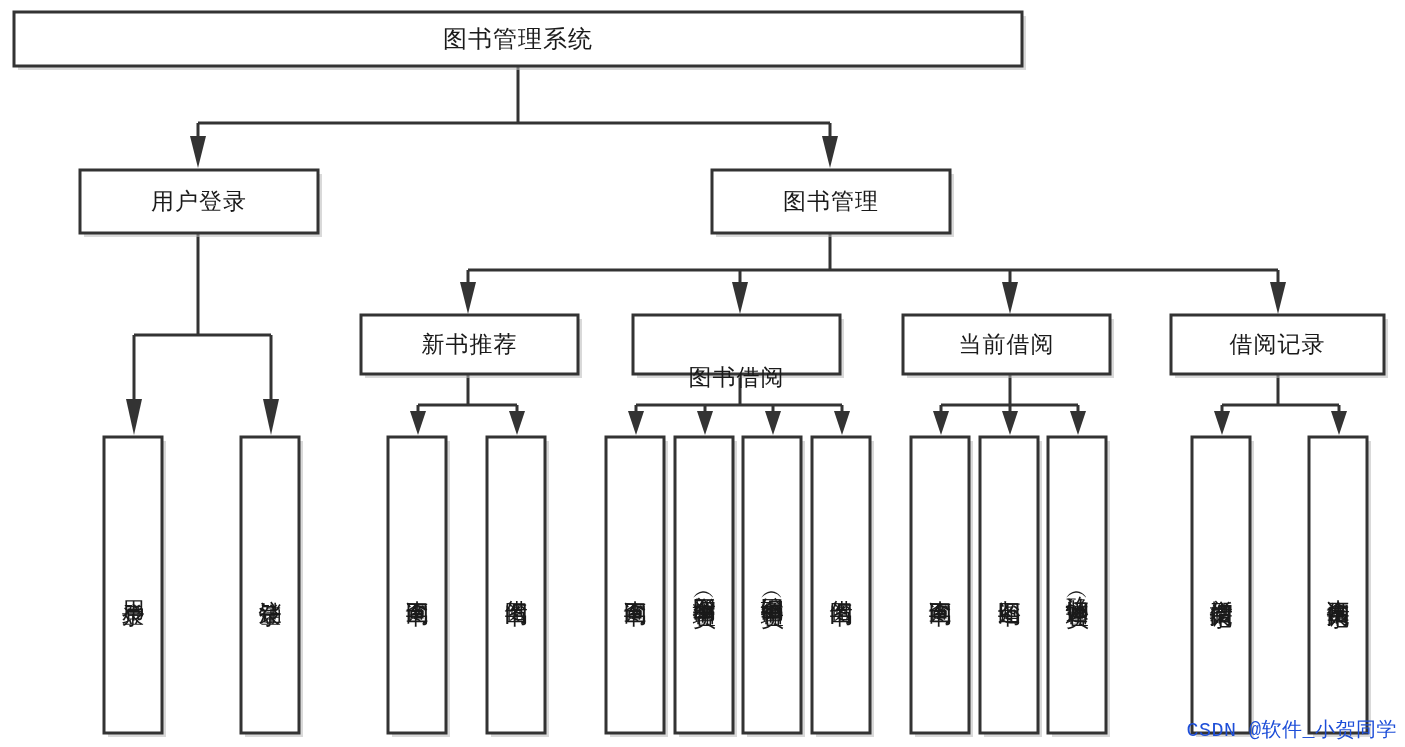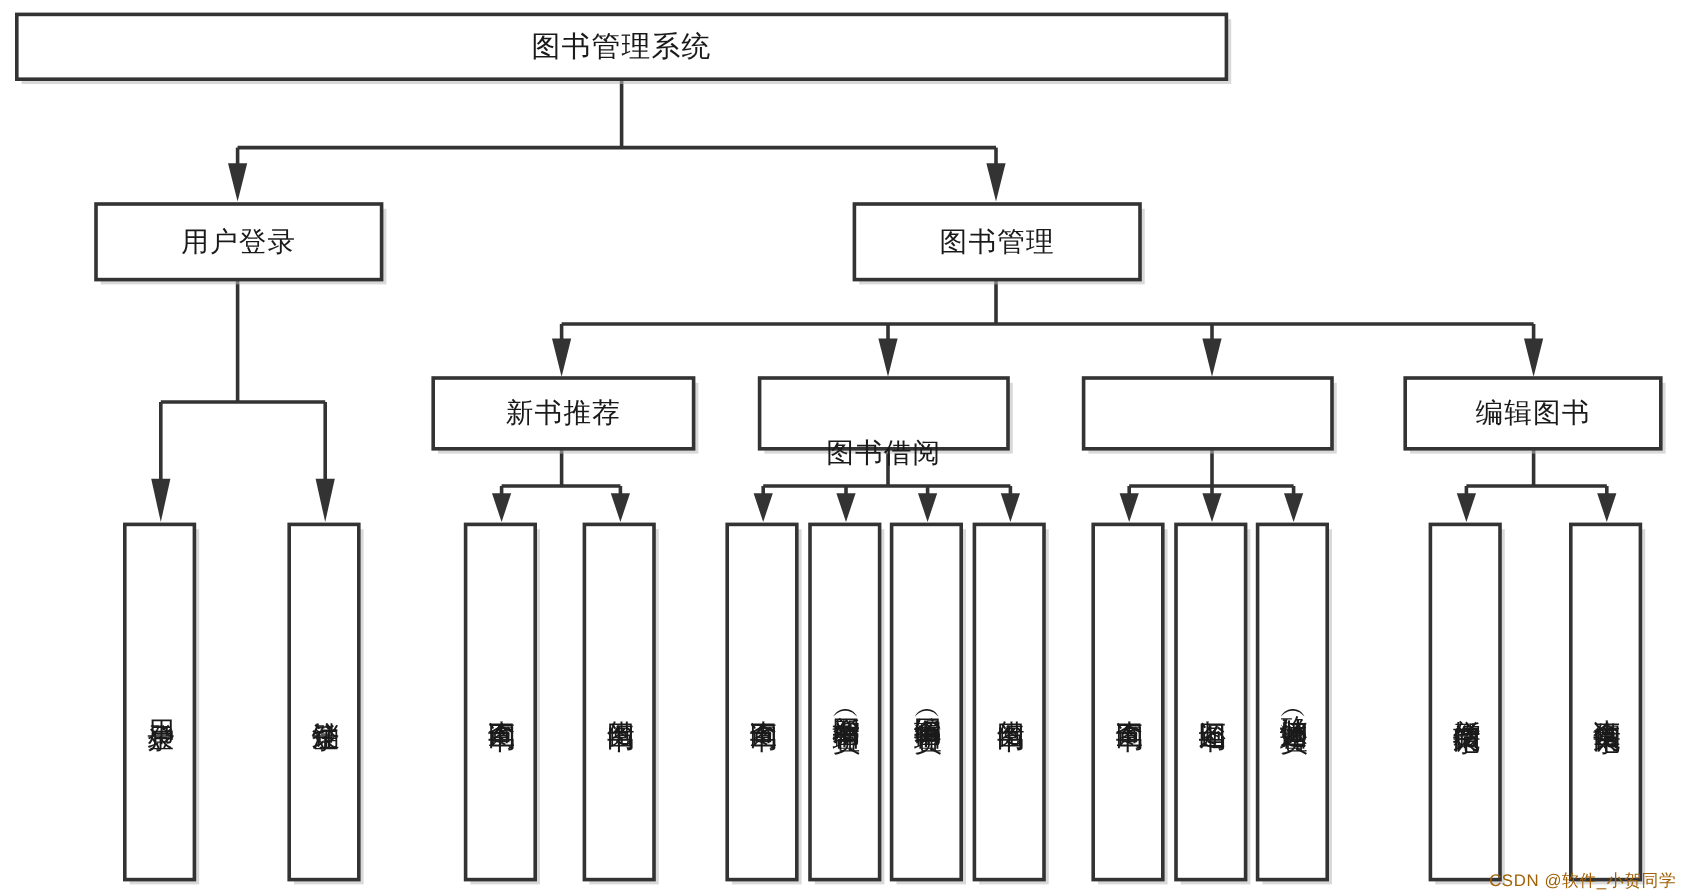--- a/index.html
+++ b/index.html
@@ -73,23 +73,23 @@
     letter-spacing: 1px;
     color: #1a1a1a;
     white-space: nowrap;
     pointer-events: none;
   }
   .root-text { font-size: 24px; }
   #watermark {
     position: absolute;
     right: 8px;
     bottom: 4px;
-    font-family: Liberation Sans, sans-serif;
-    font-size: 14px;
-    color: #a16207;
+    font-family: Liberation Mono, monospace;
+    font-size: 20px;
+    color: #1d4ed8;
     letter-spacing: 0.5px;
     white-space: nowrap;
     user-select: none;
   }
 </style>
 </head>
 <body>
 
 <div id="diagram-root">
 
@@ -207,21 +207,22 @@
     </g>
   </svg>
 
   <div class="htext-wrap root-text" style="left:14px; top:12px; width:1008px; height:54px;">图书管理系统</div>
 
   <div class="htext-wrap" style="left:80px; top:170px; width:238px; height:63px;">用户登录</div>
   <div class="htext-wrap" style="left:361px; top:315px; width:217px; height:59px;">新书推荐</div>
 
   <div class="htext-wrap" style="left:712px; top:170px; width:238px; height:63px;">图书管理</div>
   <div class="htext-wrap" style="left:633px; top:315px; width:207px; height:59px;margin-top:33px;">图书借阅</div>
-  <div class="htext-wrap" style="left:1171px; top:315px; width:213px; height:59px;">编辑图书</div>
+  <div class="htext-wrap" style="left:903px; top:315px; width:207px; height:59px;">当前借阅</div>
+  <div class="htext-wrap" style="left:1171px; top:315px; width:213px; height:59px;">借阅记录</div>
 
   <div class="vtext-wrap" style="left:104px; top:437px; width:58px; height:296px;">用户登录</div>
   <div class="vtext-wrap" style="left:241px; top:437px; width:58px; height:296px;">注销登录</div>
   <div class="vtext-wrap" style="left:388px; top:437px; width:58px; height:296px;">查询图书</div>
   <div class="vtext-wrap" style="left:487px; top:437px; width:58px; height:296px;">借阅图书</div>
   <div class="vtext-wrap" style="left:606px; top:437px; width:58px; height:296px;">查询图书</div>
   <div class="vtext-wrap" style="left:675px; top:437px; width:58px; height:296px;">新增图书（管理员）</div>
   <div class="vtext-wrap" style="left:743px; top:437px; width:58px; height:296px;">编辑图书（管理员）</div>
   <div class="vtext-wrap" style="left:812px; top:437px; width:58px; height:296px;">借阅图书</div>
   <div class="vtext-wrap" style="left:911px; top:437px; width:58px; height:296px;">查询图书</div>

